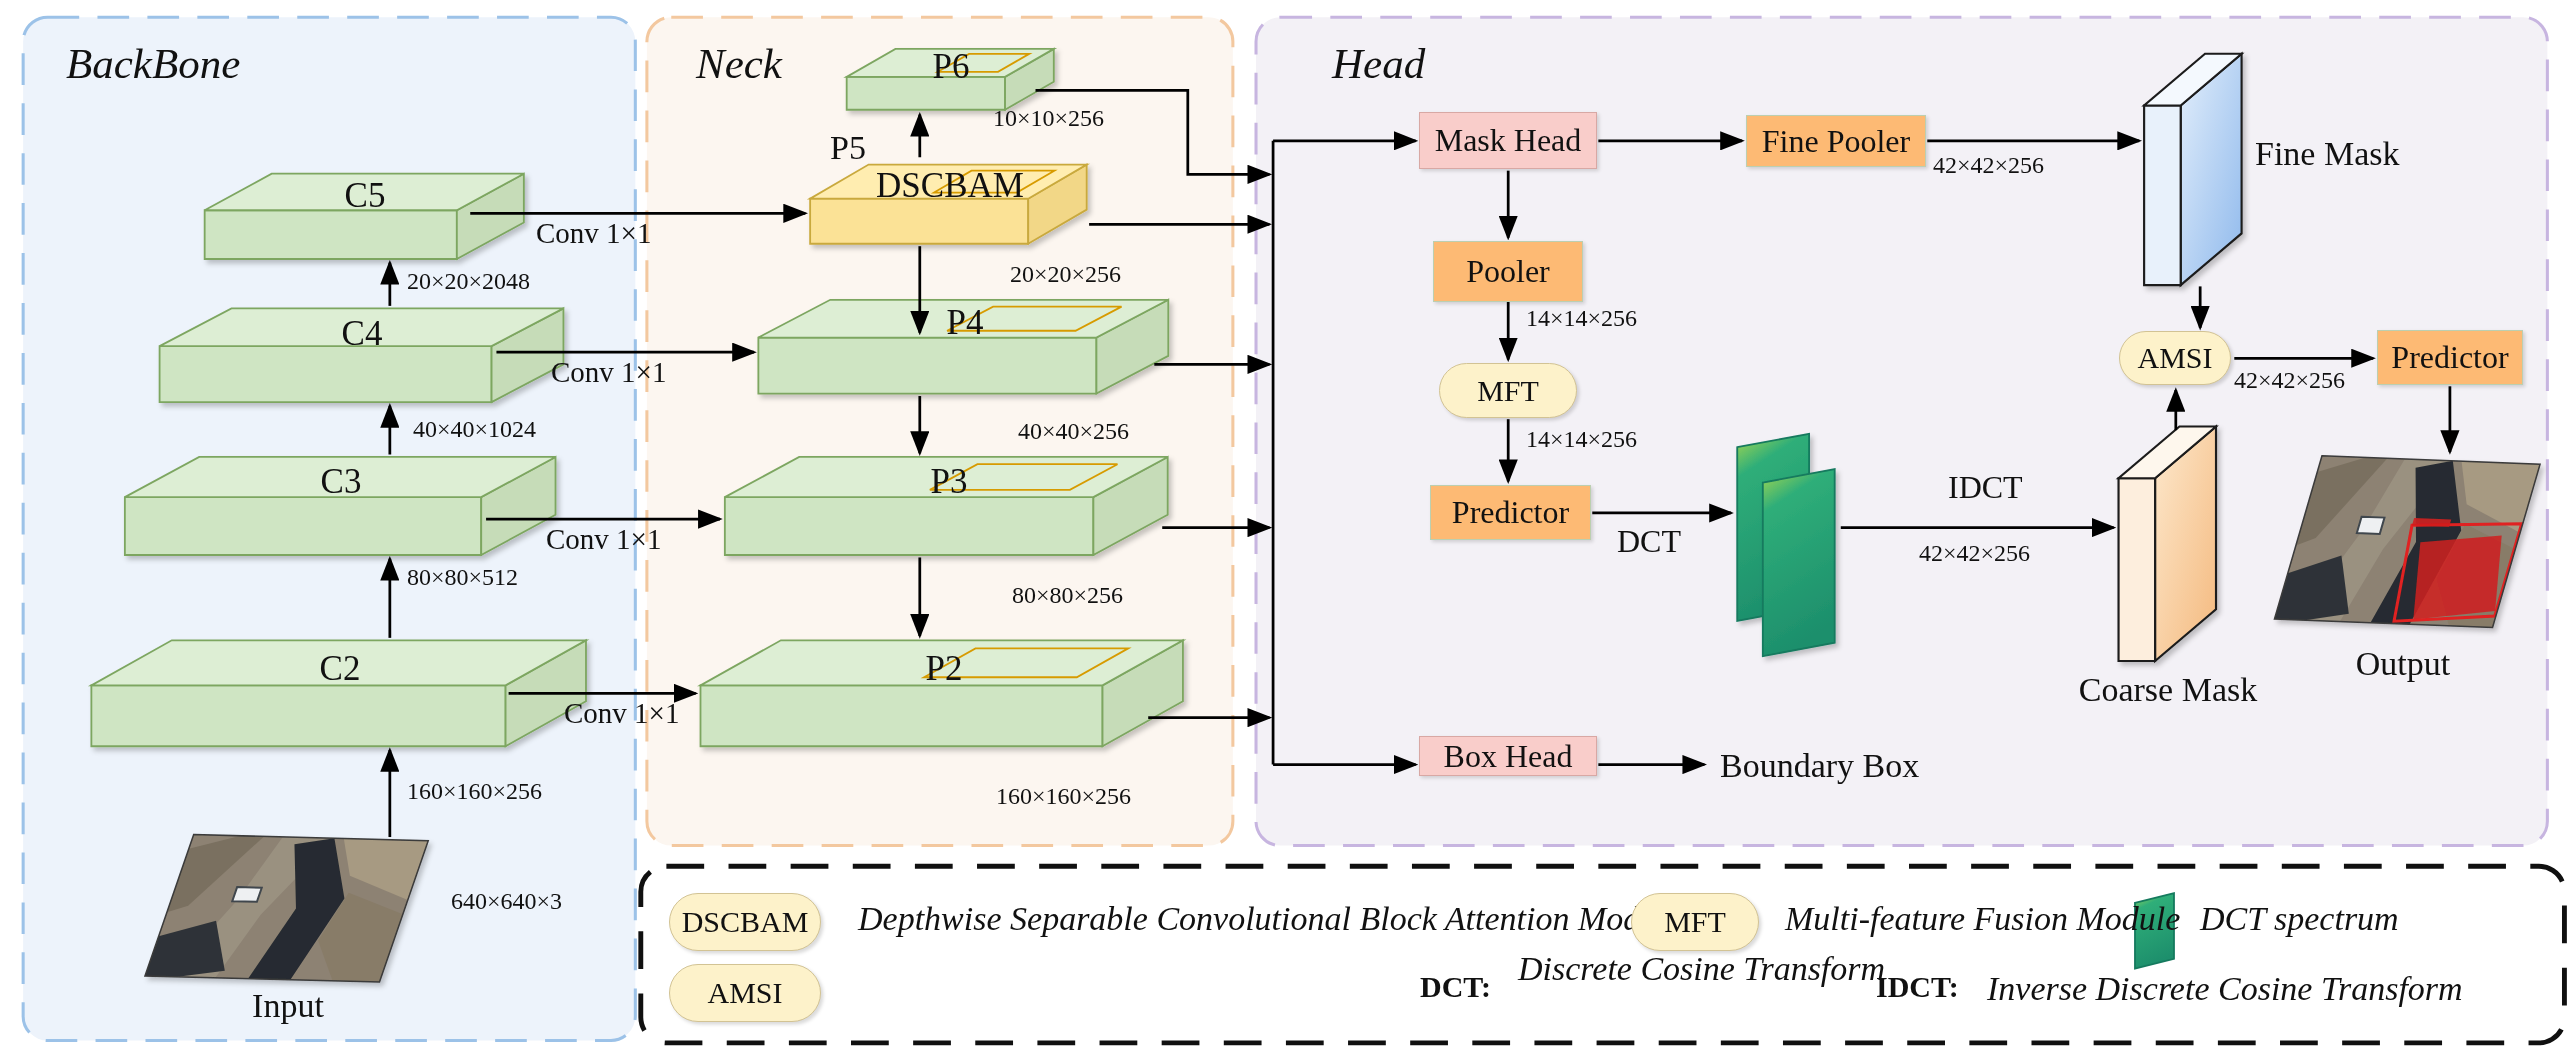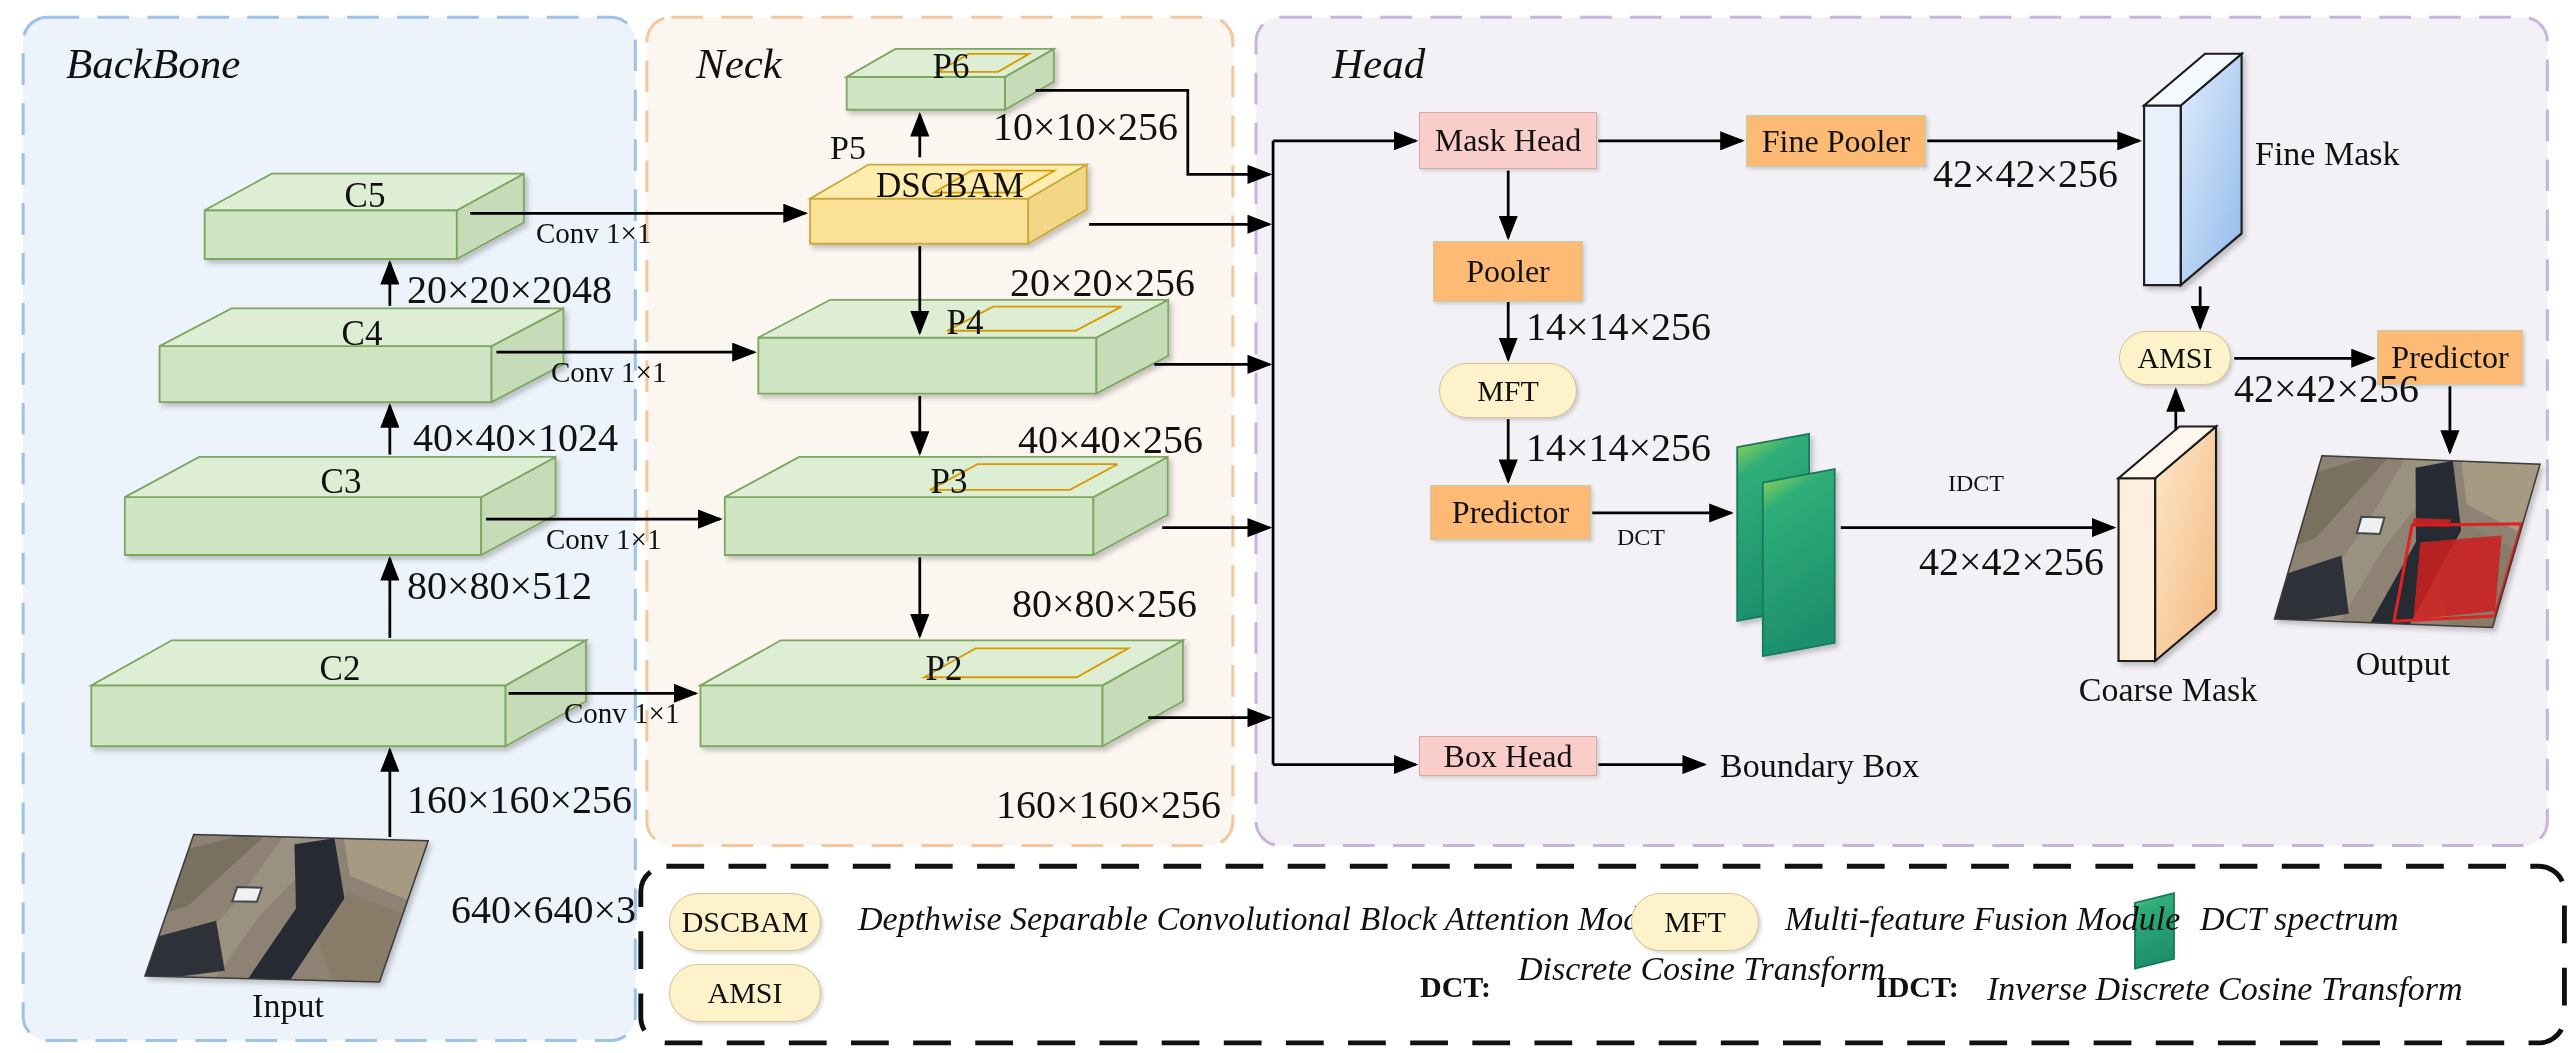--- a/index.html
+++ b/index.html
@@ -3,24 +3,24 @@
 <meta charset="utf-8">
 <style>
   html,body{margin:0;padding:0;background:#ffffff;}
   #stage{position:relative;width:2576px;height:1054px;background:#fff;overflow:hidden;
          font-family:"Liberation Serif",serif;}
   #bg{position:absolute;left:0;top:0;}
   .lbl{position:absolute;white-space:nowrap;color:#111;font-family:"Liberation Serif",serif;line-height:1.1;}
   .c{transform:translate(-50%,-50%);}
   .title{font-size:43px;font-style:italic;}
   .slabL{font-size:35px;}
-  .dim{font-size:40px;}
+  .dim{font-size:24px;}
   .conv{font-size:29px;margin-top:40px;}
   .free{font-size:34px;}
-  .small{font-size:24px;}
+  .small{font-size:32px;}
   .box{position:absolute;display:flex;align-items:center;justify-content:center;box-sizing:border-box;
        font-family:"Liberation Serif",serif;font-size:32px;color:#111;border:1.2px solid #bdbdbd;
        box-shadow:2.4px 2.4px 3.7px rgba(0,0,0,.15);}
   .pink{background:#f9cdca;border-color:#d8a8a4;}
   .greenB{background:#fdba74;border-color:#bccfb0;}
   .pill{background:#fdf2ca;border-color:#d2c394;border-radius:29px;font-size:30px;text-align:center;}
   .ldesc{font-size:34px;font-style:italic;}
   .lterm{font-size:30px;font-weight:bold;}
 </style>
 </head>

